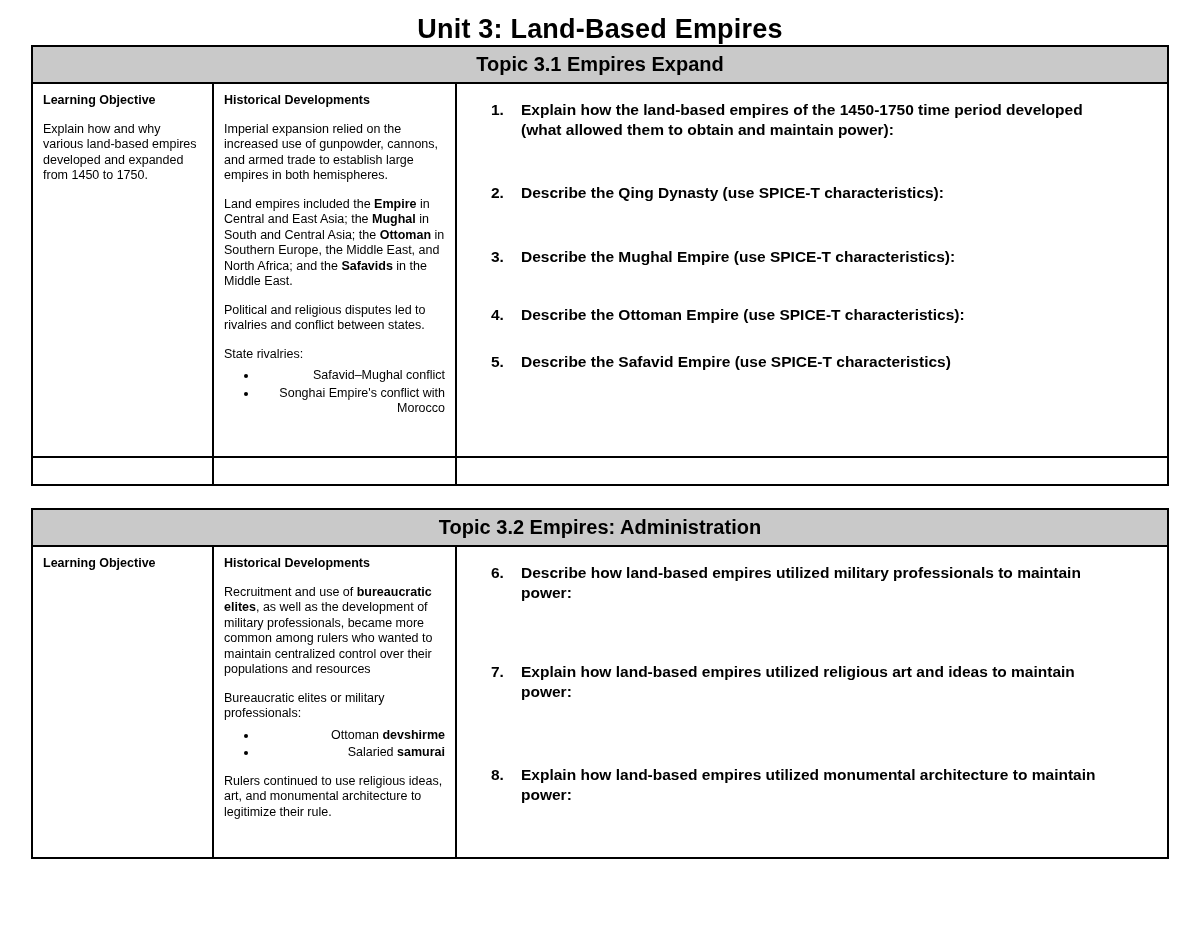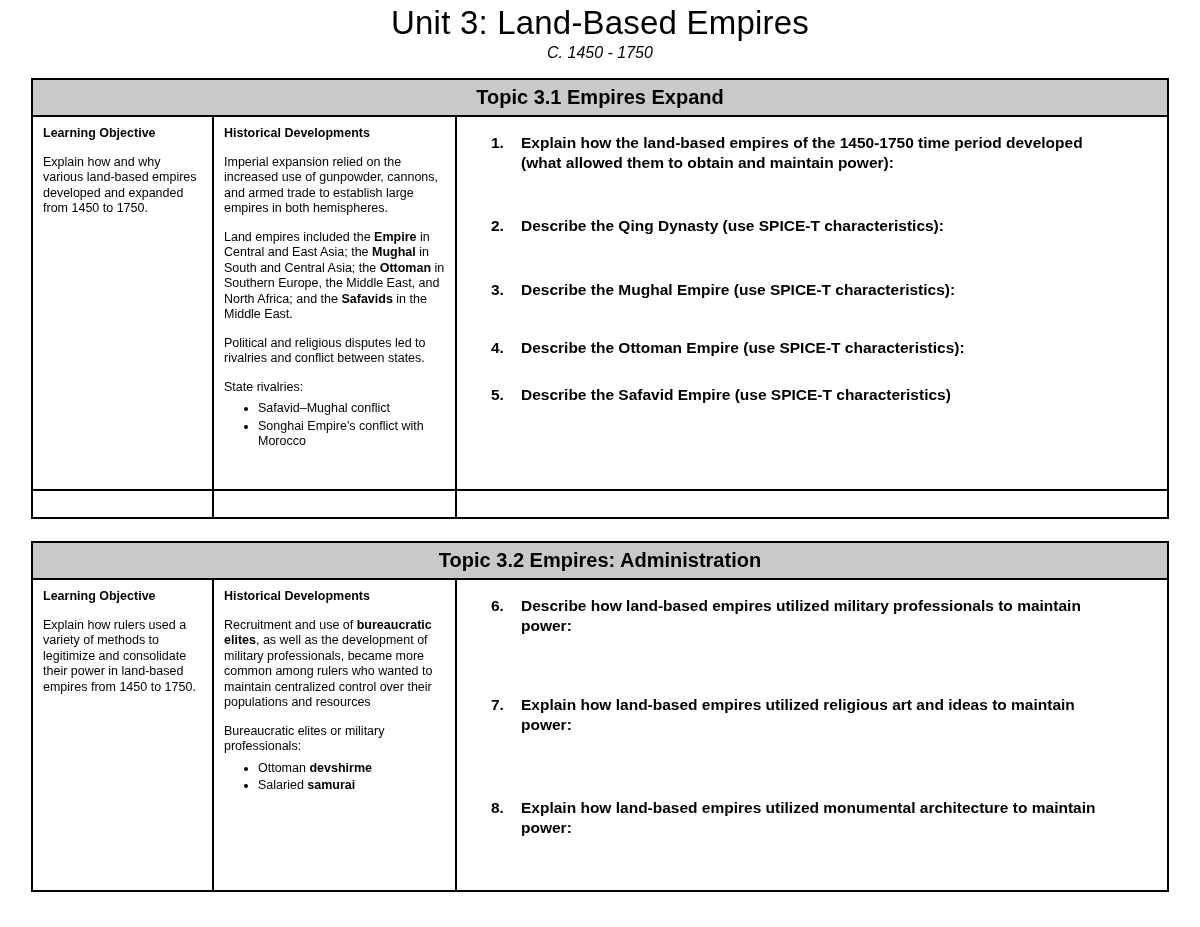--- a/index.html
+++ b/index.html
@@ -3,24 +3,24 @@
 <meta charset="utf-8">
 <style>
   html,body{margin:0;padding:0;background:#ffffff;}
   body{
     width:1200px;height:927px;
     font-family:"Liberation Sans","DejaVu Sans",sans-serif;
     color:#000;
     overflow:hidden;
   }
   .page-title{
-    margin:4px 0 0 0;
+    margin:14px 0 0 0;
     text-align:center;
-    font-size:33px;
-    font-weight:normal;
+    font-size:27px;
+    font-weight:bold;
     letter-spacing:0.2px;
   }
   .page-subtitle{
     text-align:center;
     font-style:italic;
     font-size:16px;
     margin:2px 0 16px 0;
   }
   .wtable{
     margin:0 31px 22px 31px;
@@ -50,21 +50,21 @@
   .cell-heading{
     font-weight:bold;
     font-size:12.5px;
     margin:0 0 13px 0;
   }
   .rt-p{margin:0 0 13px 0;}
   .rt-list{
     margin:-7px 0 13px 0;
     padding-left:34px;
   }
-  .rt-list li{margin:0 0 2px 0;}
+  .rt-list li{margin:0 0 2px 0;text-align:right;}
   .b{font-weight:bold;}
   .u{}
   .q-cell{
     padding:16px 70px 0 34px;
   }
   .q{
     display:flex;
     font-weight:bold;
     font-size:15.5px;
     line-height:1.32;
@@ -86,21 +86,20 @@
   }
   .empty-row .ecell{border-right:2px solid #000;}
   .empty-row .ecell:last-child{border-right:0;}
 </style>
 </head>
 <body>
 
 <div class="page">
 
   <h1 class="page-title">Unit 3: Land-Based Empires</h1>
-  <div class="page-subtitle">C. 1450 - 1750</div>
 
   <section class="wtable t1">
     <div class="topic-row">Topic 3.1 Empires Expand</div>
     <div class="body-row">
       <div class="cell lo-cell">
         <div class="cell-heading">Learning Objective</div>
         <div class="rich">
             <p class="rt-p"><span>Explain how and why various land-based empires </span><span class="u">developed and expanded</span><span> from 1450 to 1750.</span></p>
           </div>
       </div>
@@ -147,33 +146,31 @@
       <div class="ecell"></div>
       <div class="ecell"></div>
     </div>
   </section>
 
   <section class="wtable t2">
     <div class="topic-row">Topic 3.2 Empires: Administration</div>
     <div class="body-row">
       <div class="cell lo-cell">
         <div class="cell-heading">Learning Objective</div>
-        <div class="rich">
-            <p class="rt-p"><span>Explain how rulers used a variety of methods to </span><span class="u">legitimize and consolidate their power</span><span> in land-based empires from 1450 to 1750.</span></p>
-          </div>
       </div>
       <div class="cell hd-cell">
         <div class="cell-heading">Historical Developments</div>
         <div class="rich">
             <p class="rt-p"><span>Recruitment and use of </span><span class="b u">bureaucratic elites</span><span>, as well as the development of military professionals, became more common among rulers who wanted to maintain centralized control over their populations and resources</span></p>
             <p class="rt-p"><span>Bureaucratic elites or military professionals:</span></p>
             <ul class="rt-list">
               <li><span>Ottoman </span><span class="b u">devshirme</span></li>
               <li><span>Salaried </span><span class="b u">samurai</span></li>
             </ul>
+            <p class="rt-p"><span>Rulers continued to use religious ideas, art, and monumental architecture to legitimize their rule.</span></p>
           </div>
       </div>
       <div class="cell q-cell">
         <div class="qlist qlist-1">
             <div class="q">
               <span class="q-num">6.</span>
               <span class="q-text">Describe how land-based empires utilized military professionals to maintain power:</span>
             </div>
             <div class="q">
               <span class="q-num">7.</span>

